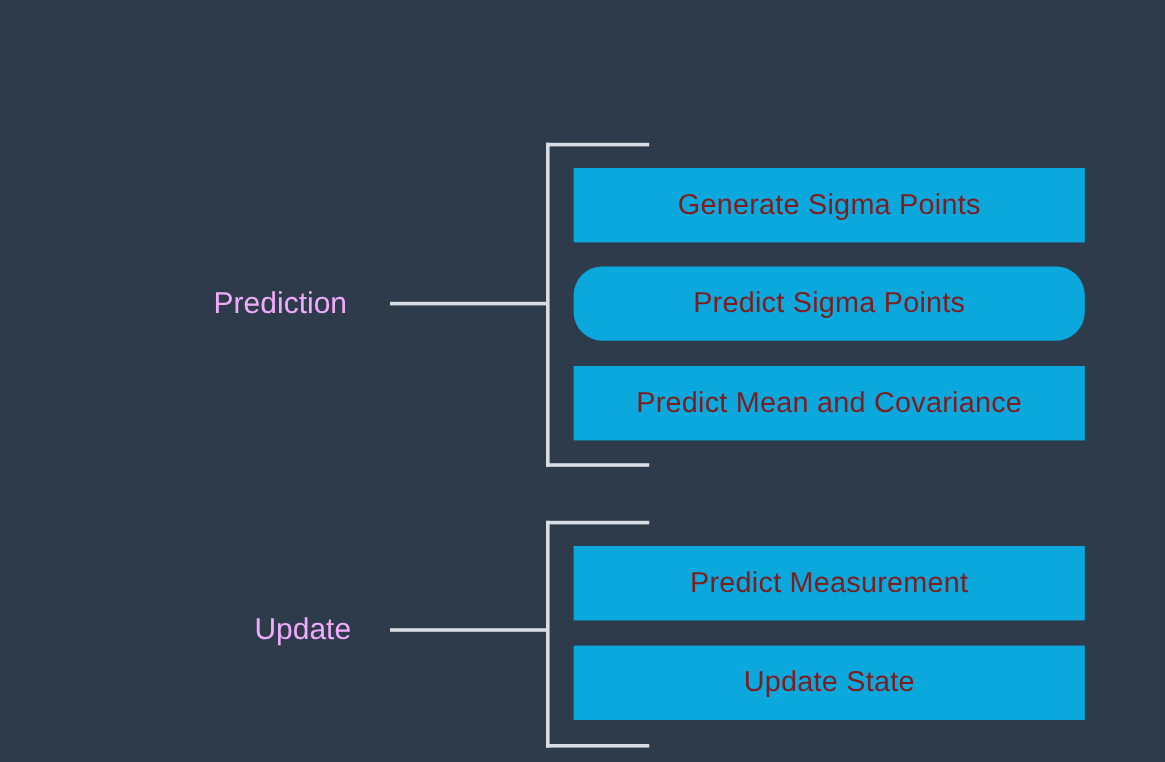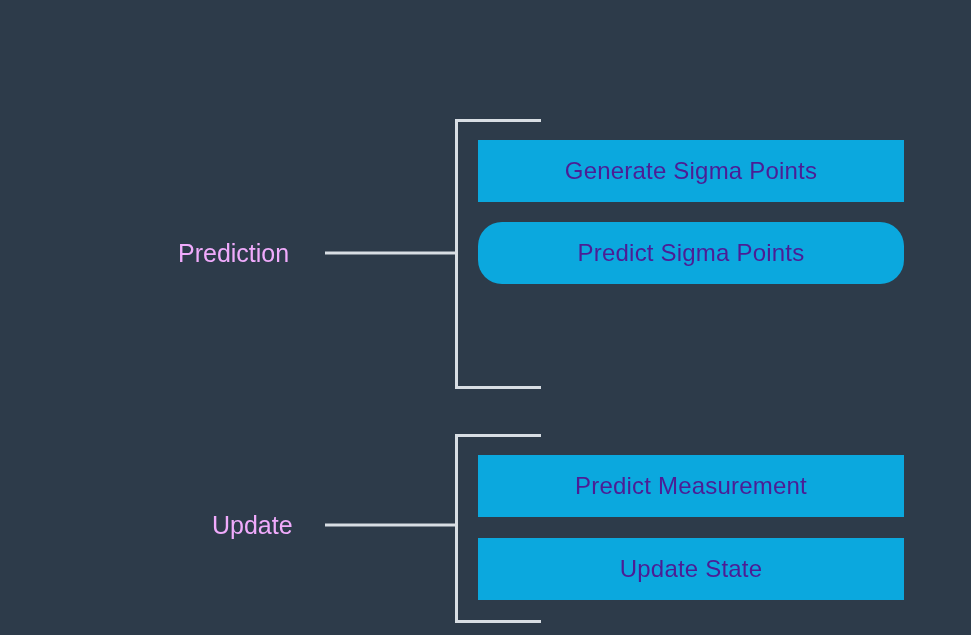--- a/index.html
+++ b/index.html
@@ -39,21 +39,21 @@
     height: 62px;
     background: #0ba8de;
     display: flex;
     align-items: center;
     justify-content: center;
     box-sizing: border-box;
   }
   .box-label {
     font-size: 24px;
     font-weight: 400;
-    color: #4c1d95;
+    color: #7f1d1d;
     letter-spacing: 0.2px;
     white-space: nowrap;
   }
 
   
   .box-p0 { top: 140px; }
   .box-p1 { top: 222px; border-radius: 24px; }
   .box-p2 { top: 305px; }
   .box-u0 { top: 455px; }
   .box-u1 { top: 538px; }
@@ -107,20 +107,23 @@
   <div class="group-label label-prediction">Prediction</div>
 
   <div class="box box-p0">
     <span class="box-label">Generate Sigma Points</span>
   </div>
 
   <div class="box box-p1">
     <span class="box-label">Predict Sigma Points</span>
   </div>
 
+  <div class="box box-p2">
+    <span class="box-label">Predict Mean and Covariance</span>
+  </div>
 
   <div class="bracket bracket-update"></div>
 
   <div class="connector connector-update"></div>
 
   <div class="group-label label-update">Update</div>
 
   <div class="box box-u0">
     <span class="box-label">Predict Measurement</span>
   </div>

